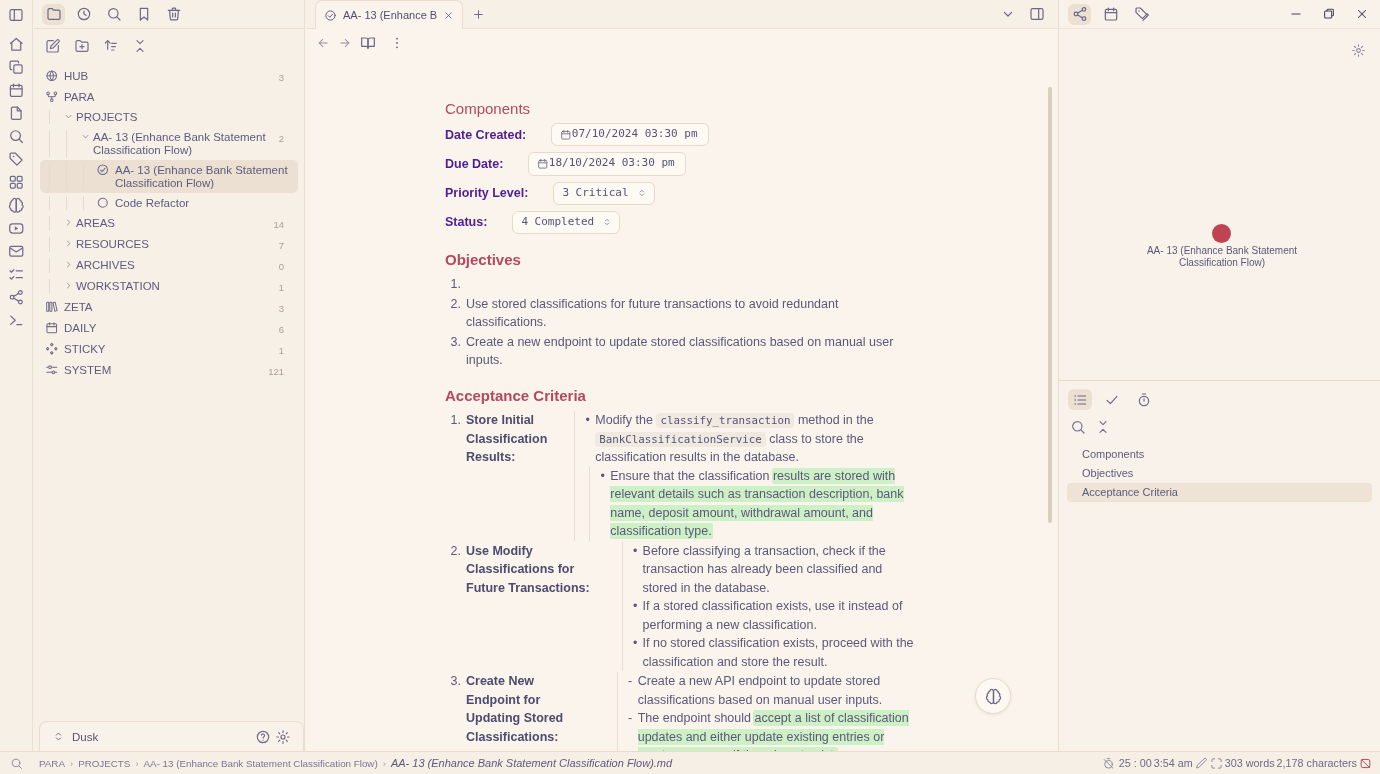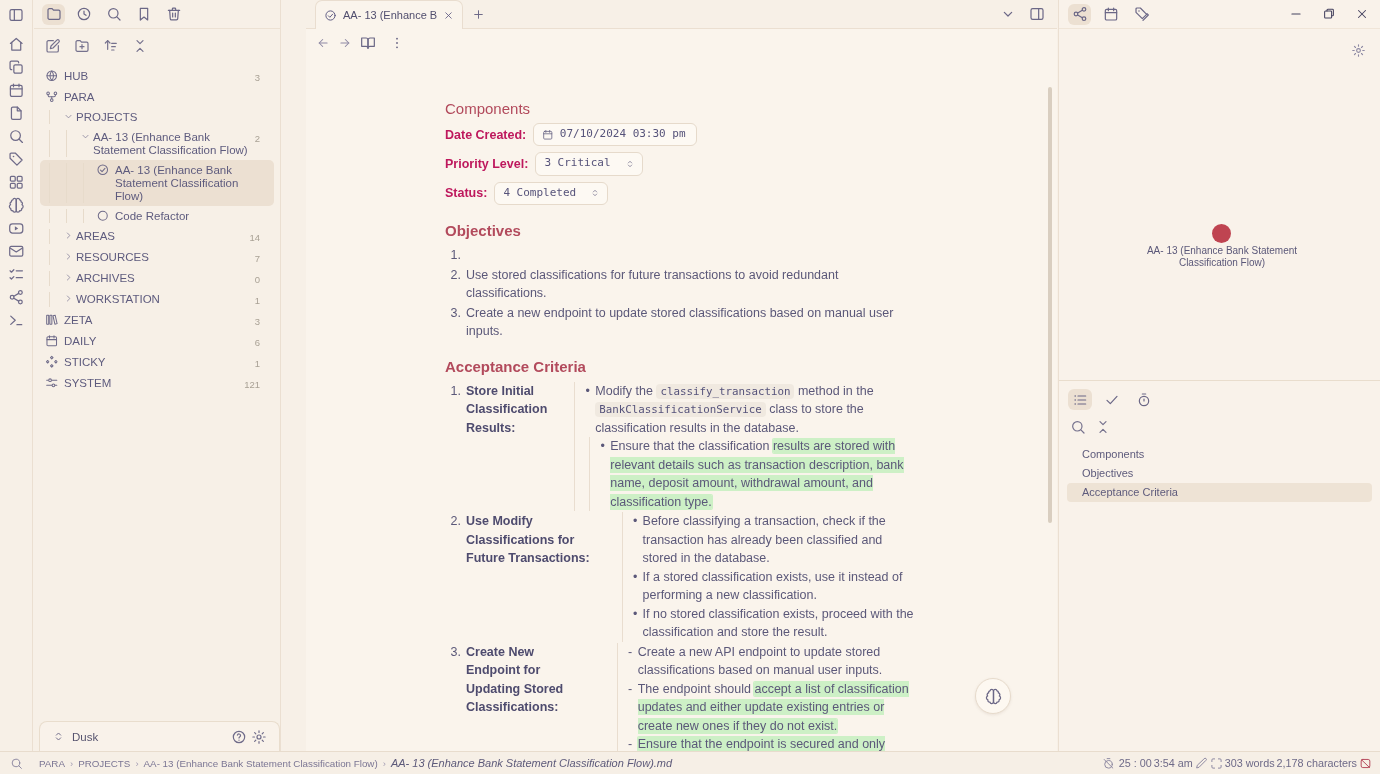--- a/index.html
+++ b/index.html
@@ -12,21 +12,21 @@
   .icon.active { background:#ece0d2; border-radius:6px; }
   .icon.sm svg { width:13px; height:13px; }
 
   
   .ribbon { position:absolute; left:0; top:0; width:33px; height:751px; background:#f7f0e7; border-right:1px solid #ebdfd1; }
   .ribbon-top { height:29px; display:flex; align-items:center; justify-content:center; }
   .ribbon-icons { display:flex; flex-direction:column; align-items:center; gap:6px; padding-top:7px; }
   .ribbon-icons .icon { width:26px; height:17px; color:#6f6b89; }
   .ribbon-icons .icon svg { width:16.5px; height:16.5px; }
 
-  .sidebar { position:absolute; left:34px; top:0; width:247px; height:751px; background:#f7f0e7; border-right:1px solid #ebdfd1; }
+  .sidebar { position:absolute; left:34px; top:0; width:271px; height:751px; background:#f7f0e7; border-right:1px solid #ebdfd1; }
   .sb-top { height:29px; border-bottom:1px solid #ece1d3; display:flex; align-items:center; gap:7px; padding:0 8px; }
   .sb-top .icon { width:23px; height:21px; }
   .explorer-actions { display:flex; align-items:center; gap:7px; padding:7px 8px 6px 8px; }
   .explorer-actions .icon { width:22px; height:20px; color:#75718d; }
 
   .tree { padding:4px 0 0 0; font-size:11.5px; color:#5e5b7e; }
   .tree-row { display:flex; align-items:flex-start; margin:0 6px; padding:3px 8px 3px 4px; border-radius:5px; line-height:13px; cursor:default; }
   .tree-row.selected { background:#ece0d2; }
   .tree-row .tguide { flex:none; width:12px; align-self:stretch; border-left:1px solid #e7dbcb; margin-left:5px; }
   .tree-row .chev { flex:none; width:15px; height:13px; color:#8a859e; }
@@ -54,22 +54,22 @@
   .pathbar { height:27px; display:flex; align-items:center; padding:0 10px; gap:8px; }
   .pathbar .nav { color:#8d88a3; }
   .pathbar .nav svg { width:14px; height:14px; }
   .crumbs { flex:1; text-align:center; font-size:10.5px; color:#8a86a2; white-space:nowrap; overflow:hidden; }
   .pathbar-right { display:flex; gap:13px; }
 
   .doc { position:absolute; left:139px; top:98px; width:472px; font-size:12.5px; line-height:1.48; color:#5b5879; }
   .doc .h-red { font-size:15px; color:#b24a5c; margin:0 0 3px 0; font-weight:400; }
   .doc .h-red.bold { font-weight:700; margin-top:15px; margin-bottom:4px; }
   .fieldrow { display:flex; align-items:center; margin:3px 0 6px 0; }
-  .fieldrow .flabel { font-weight:700; color:#be185d; margin-right:7px; font-size:12.5px; }
-  .fbox { display:inline-flex; align-items:center; gap:6px; background:#fdf9f3; border:1px solid #e6dacb; border-radius:6px; padding:2px 10px 3px 8px; font-family:"DejaVu Sans Mono", monospace; font-size:11px; color:#56537a; }
+  .fieldrow .flabel { font-weight:700; color:#4c1d95; margin-right:25px; font-size:12.5px; }
+  .fbox { display:inline-flex; align-items:center; background:#fdf9f3; border:1px solid #e6dacb; border-radius:6px; padding:2px 10px 3px 8px; font-family:"DejaVu Sans Mono", monospace; font-size:11px; color:#56537a; }
   .fbox .icon { color:#6f6b89; }
   .fbox .icon svg { width:11.5px; height:11.5px; }
   .fbox.sel { padding-right:7px; }
   .fbox.sel .gapped { margin-left:8px; }
   ol.plain { list-style:none; margin:1px 0 0 0; }
   ol.plain > li { display:flex; margin:0 0 1px 0; }
   ol.plain > li .num { flex:none; width:21px; text-align:right; padding-right:5px; }
   .crit > li { display:block; margin-bottom:1px; }
   .crit .crit-head { display:flex; font-weight:700; color:#4e4b6e; }
   .crit .crit-head .num { flex:none; width:21px; text-align:right; padding-right:5px; font-weight:400; color:#5b5879; }
@@ -541,20 +541,34 @@
             <span class="fbox">
               <span class="icon">
                 <svg viewBox="0 0 24 24" fill="none" stroke="currentColor" stroke-width="1.8" stroke-linecap="round" stroke-linejoin="round">
                   <rect x="3.5" y="5" width="17" height="16" rx="2"></rect>
                   <line x1="8" y1="3" x2="8" y2="7"></line>
                   <line x1="16" y1="3" x2="16" y2="7"></line>
                   <line x1="3.5" y1="10" x2="20.5" y2="10"></line>
                 </svg>
               </span>
               <span>07/10/2024 03:30 pm</span>
+            </span>
+          </div>
+          <div class="fieldrow">
+            <span class="flabel">Due Date:</span>
+            <span class="fbox">
+              <span class="icon">
+                <svg viewBox="0 0 24 24" fill="none" stroke="currentColor" stroke-width="1.8" stroke-linecap="round" stroke-linejoin="round">
+                  <rect x="3.5" y="5" width="17" height="16" rx="2"></rect>
+                  <line x1="8" y1="3" x2="8" y2="7"></line>
+                  <line x1="16" y1="3" x2="16" y2="7"></line>
+                  <line x1="3.5" y1="10" x2="20.5" y2="10"></line>
+                </svg>
+              </span>
+              <span>18/10/2024 03:30 pm</span>
             </span>
           </div>
           <div class="fieldrow">
             <span class="flabel">Priority Level:</span>
             <span class="fbox sel">
               <span>3 Critical</span>
               <span class="icon gapped">
                 <svg viewBox="0 0 24 24" fill="none" stroke="currentColor" stroke-width="1.8" stroke-linecap="round" stroke-linejoin="round" style="width: 10px; height: 10px;">
                   <polyline points="8 9.5 12 5.5 16 9.5"></polyline>
                   <polyline points="8 14.5 12 18.5 16 14.5"></polyline>

